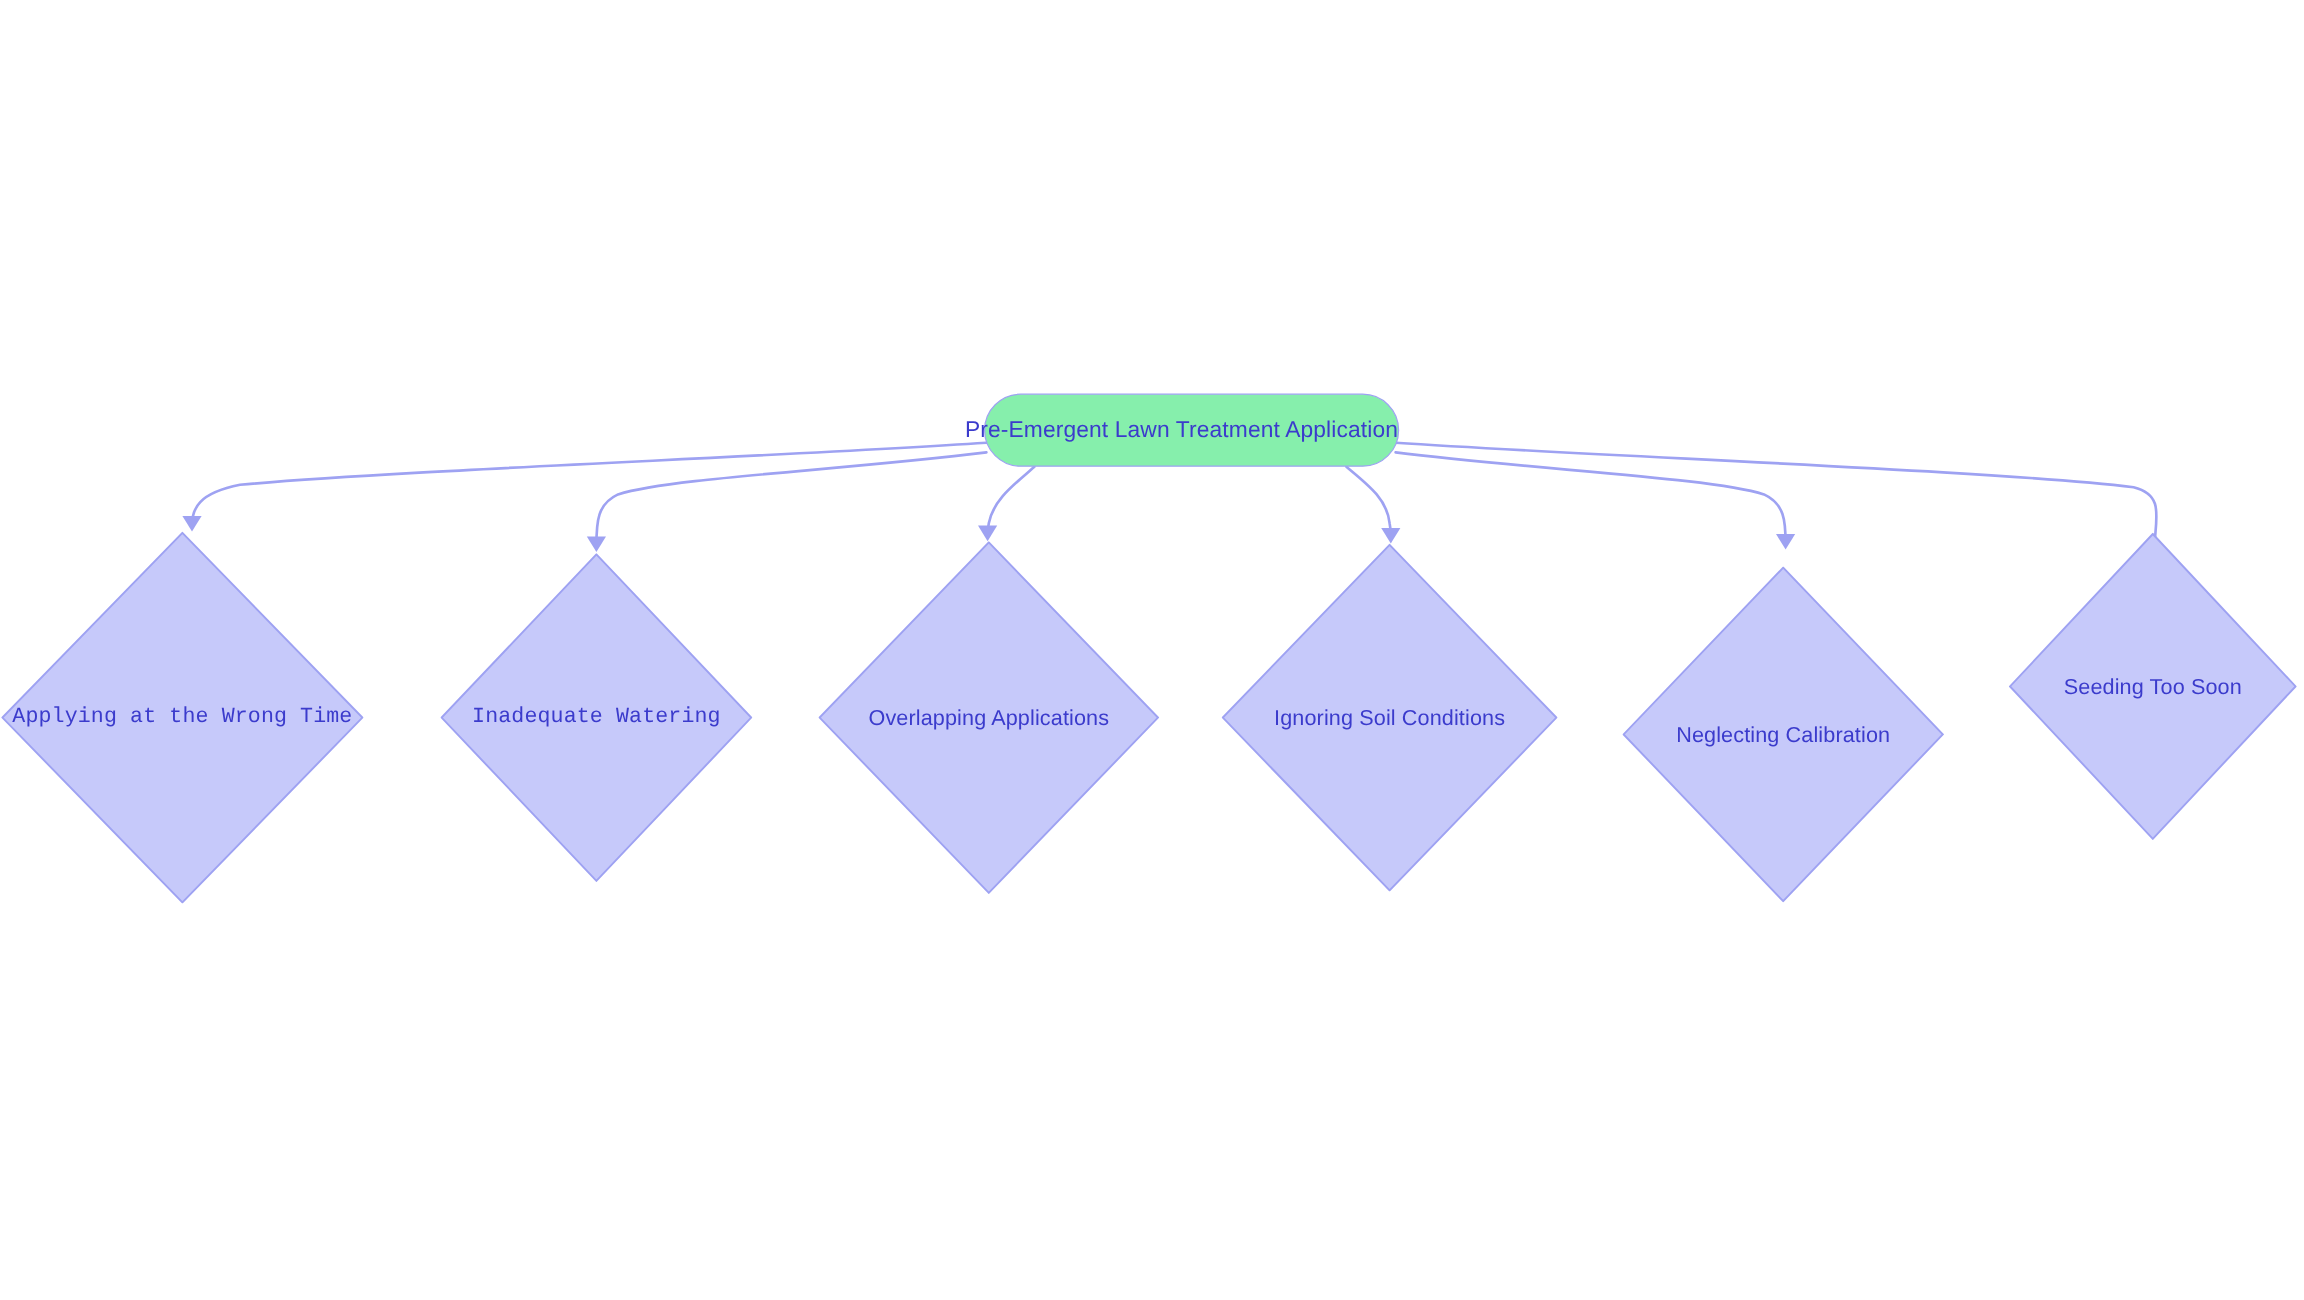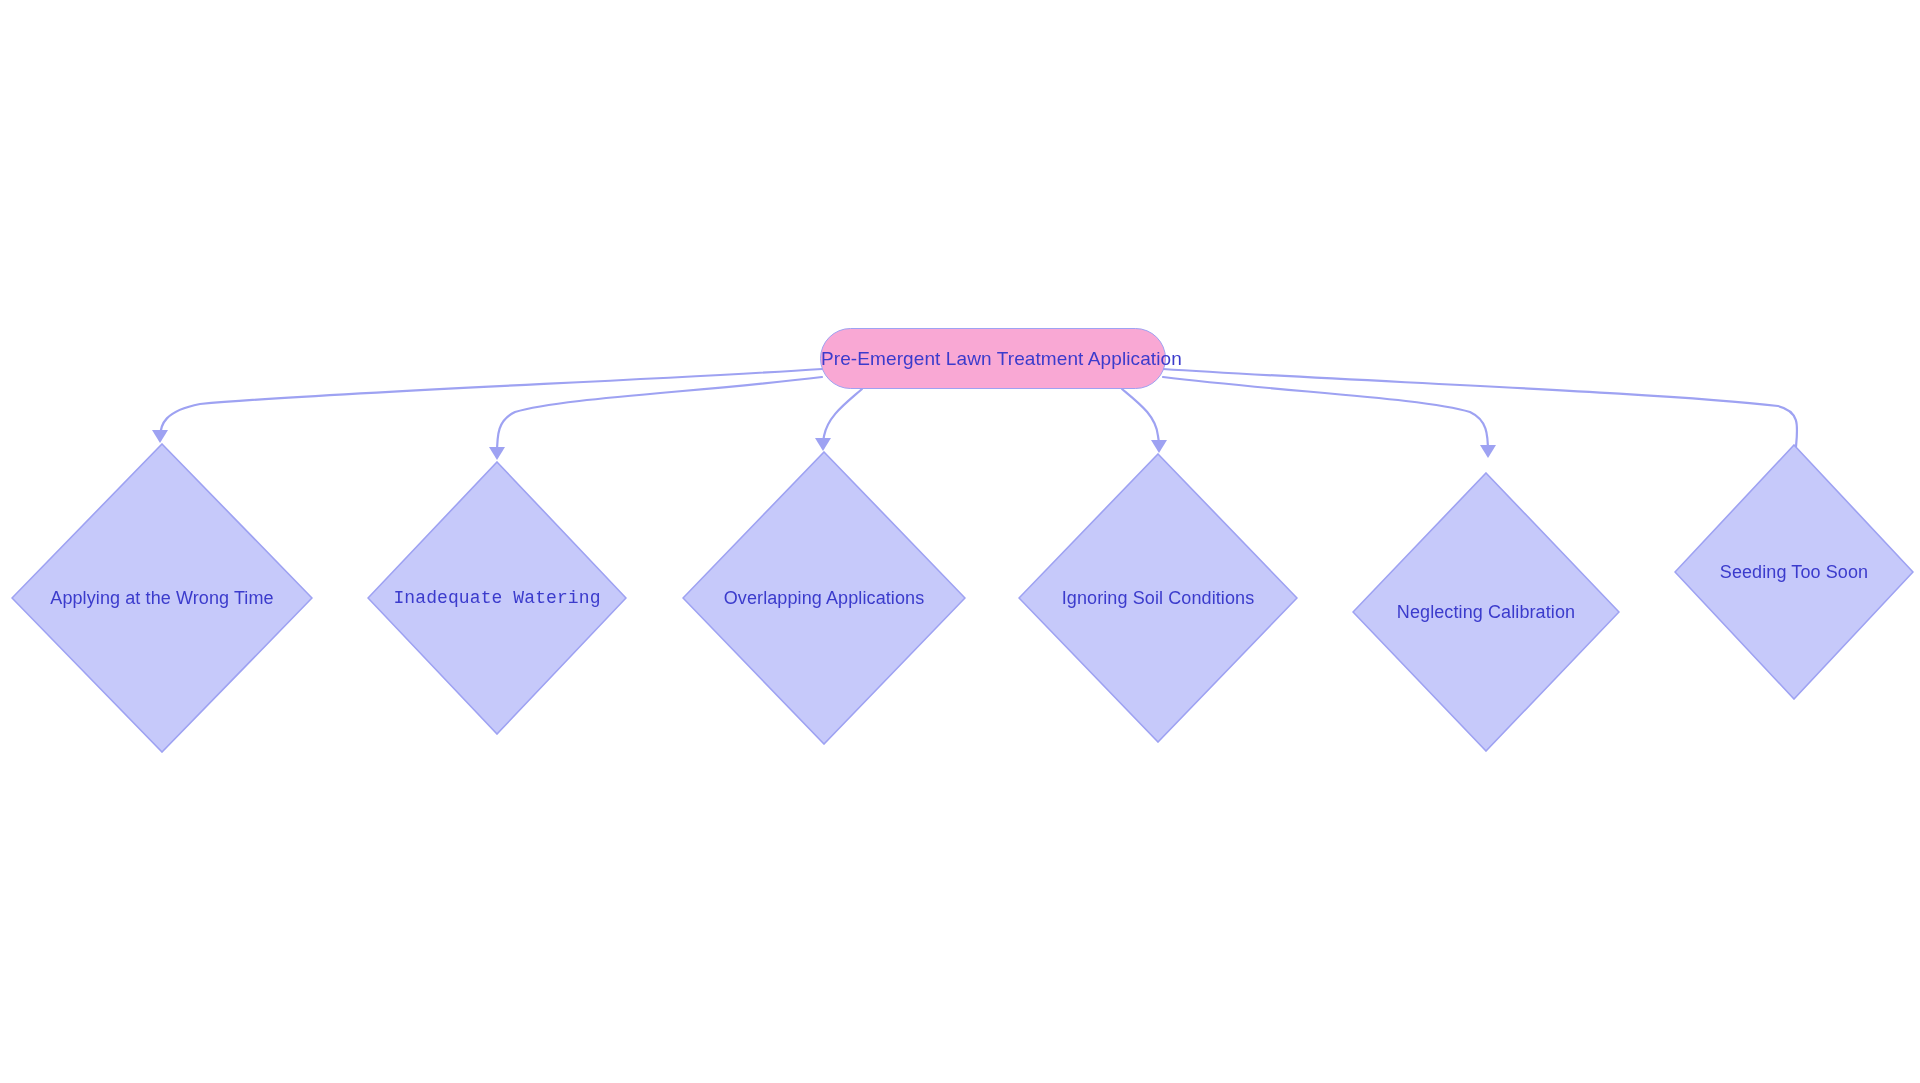--- a/index.html
+++ b/index.html
@@ -41,26 +41,26 @@
     left: 0;
     top: 0;
     width: 1920px;
     height: 1083px;
   }
   .node {
     position: absolute;
     box-sizing: border-box;
   }
   .root-node {
-    background: #f9a8d4;
+    background: #86efac;
     border: 1.6px solid #9ea2f2;
     border-radius: 34px;
     display: flex;
     align-items: center;
-    justify-content: flex-start;
+    justify-content: flex-end;
   }
   .root-label {
     color: #3b3bcc;
     font-size: 19px;
     letter-spacing: 0.1px;
     white-space: nowrap;
     line-height: 1;
   }
   .diamond-node {
     display: flex;
@@ -113,21 +113,21 @@
       </g>
   </svg>
 
   <div id="node-layer">
 
     <div class="node root-node" id="root-node" style="left: 820px; top: 328px; width: 346px; height: 61px;">
       <span class="root-label">Pre-Emergent Lawn Treatment Application</span>
     </div>
 
     <div id="diamond-nodes">
-        <div class="node diamond-node" style="left: 11px; top: 443px; width: 302px; height: 310px;">
+        <div class="node diamond-node" style="left: 1px; top: 443px; width: 302px; height: 310px; font-family: Liberation Mono, monospace;">
           <svg class="diamond-shape" viewBox="0 0 302 310">
             <polygon points="151,1 301,155 151,309 1,155"></polygon>
           </svg>
           <span class="diamond-label">Applying at the Wrong Time</span>
         </div>
         <div class="node diamond-node" style="left: 367px; top: 461px; width: 260px; height: 274px; font-family: Liberation Mono, monospace;">
           <svg class="diamond-shape" viewBox="0 0 260 274">
             <polygon points="130,1 259,137 130,273 1,137"></polygon>
           </svg>
           <span class="diamond-label">Inadequate Watering</span>

